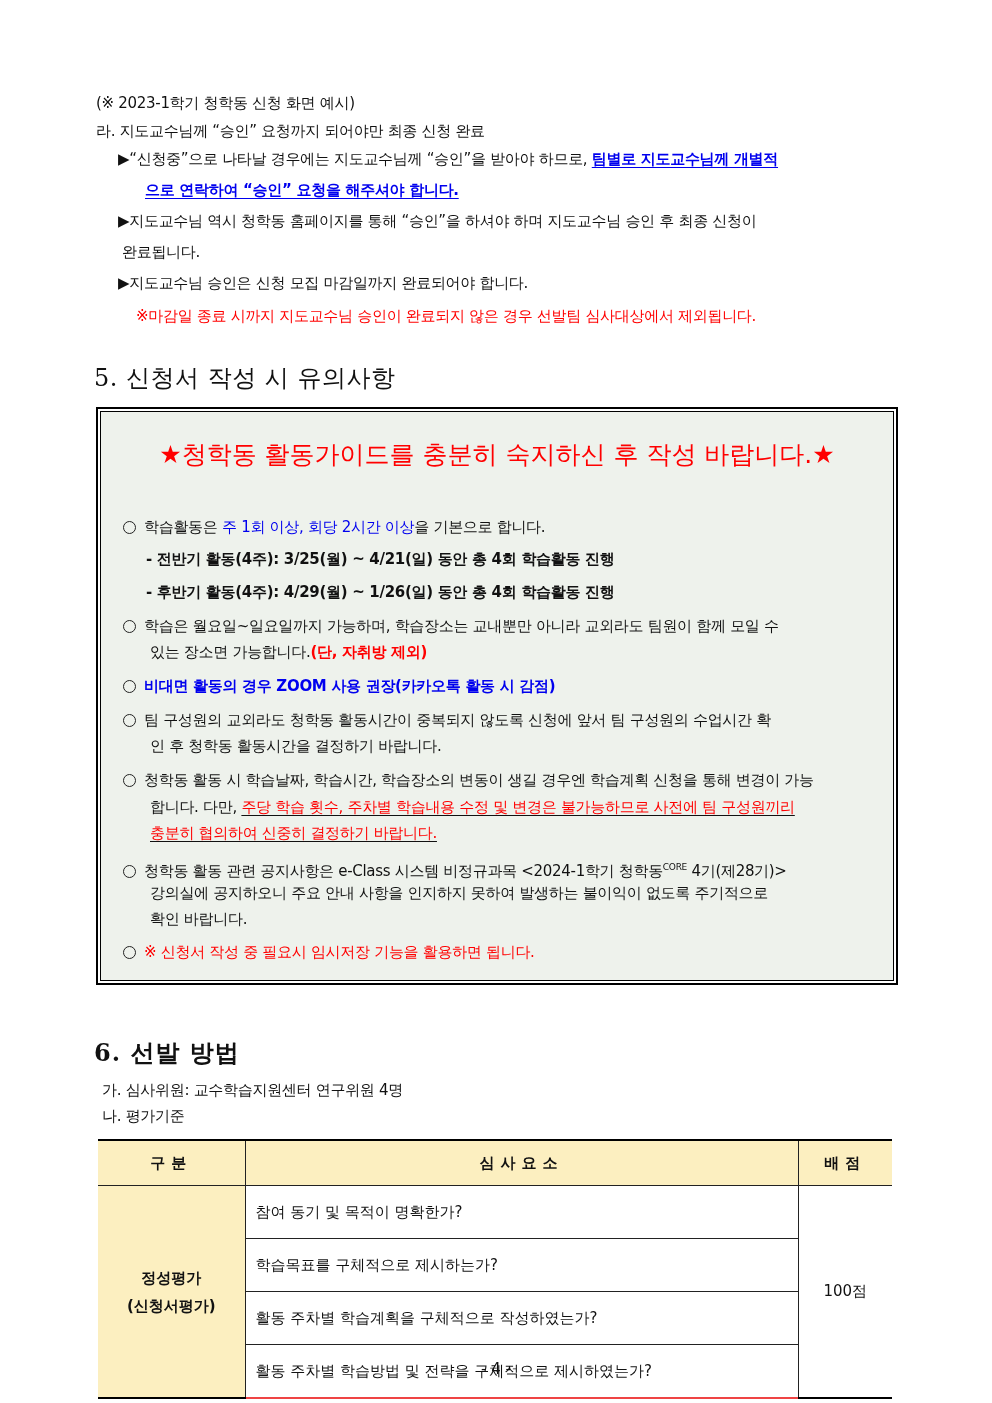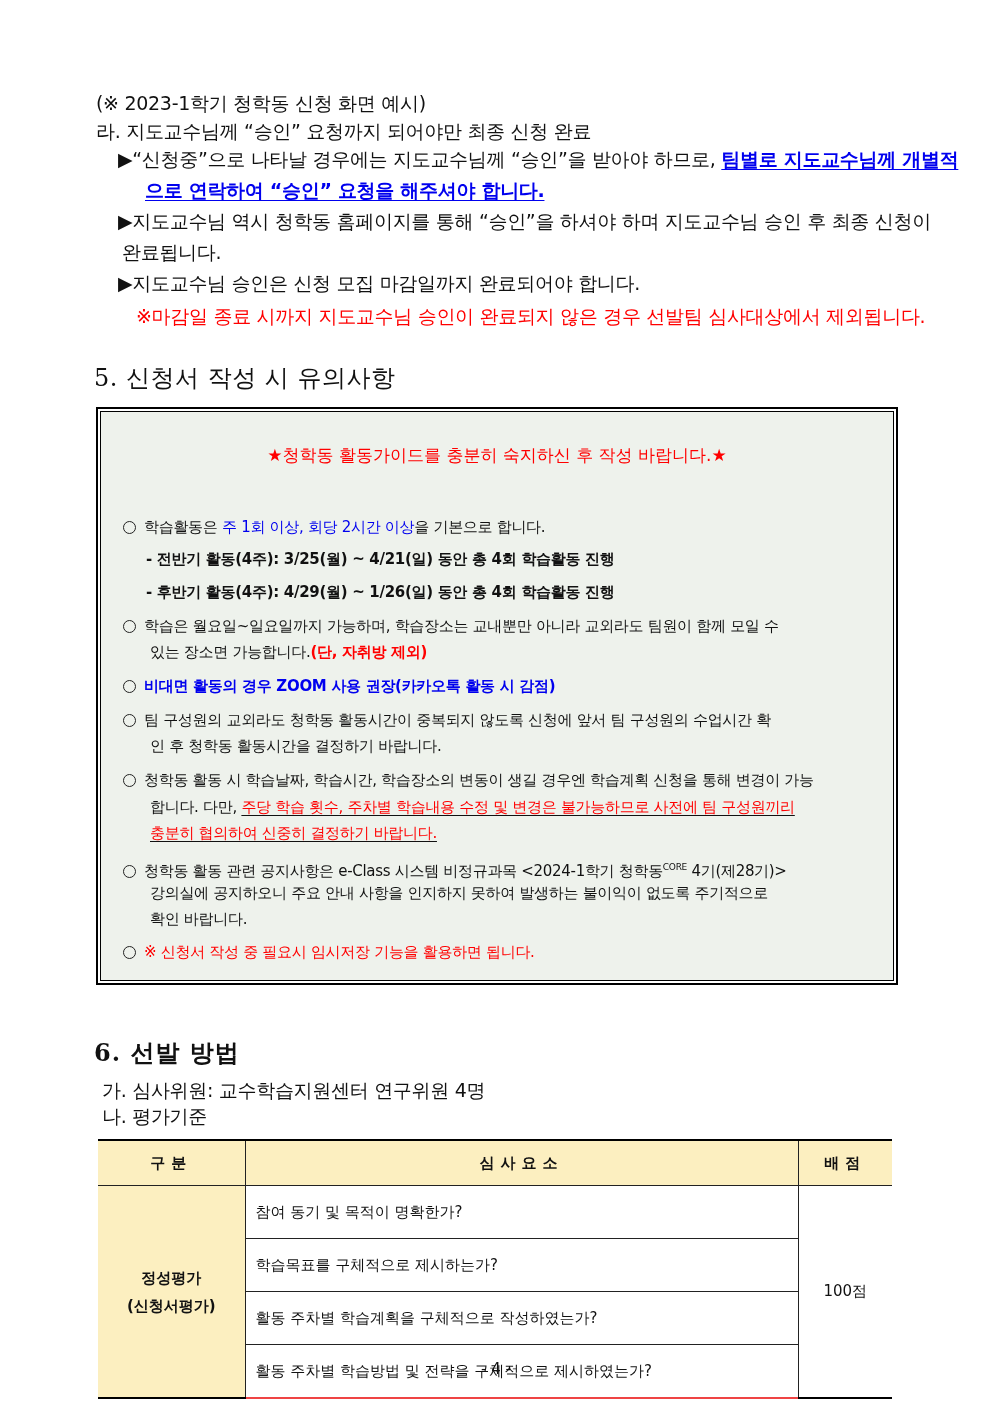--- a/index.html
+++ b/index.html
@@ -2,39 +2,39 @@
 <html><head>
   <meta charset="utf-8">
   <style>
     html, body { margin: 0; padding: 0; background: #ffffff; }
     body {
       width: 992px; height: 1403px; position: relative; overflow: hidden;
       font-family: "DejaVu Sans", "Liberation Sans", sans-serif;
       color: #111;
     }
     .abs { position: absolute; white-space: nowrap; }
-    .t15 { font-size: 19px; line-height: 20px; letter-spacing: -0.3px; }
+    .t15 { font-size: 15px; line-height: 20px; letter-spacing: -0.3px; }
     .blue { color: #0000EE; }
     .blue-ul { color: #0000EE; text-decoration: underline; text-underline-offset: 3px; font-weight: bold; }
     .red { color: #FF0000; }
     .red-ul { color: #FF0000; text-decoration: underline; text-decoration-color: #111; text-underline-offset: 3px; }
     .bold { font-weight: bold; }
 
     .h2 { font-family: "DejaVu Serif", "Liberation Serif", serif; font-size: 24px; line-height: 30px; font-weight: normal; letter-spacing: 0.5px; }
     .h2b { font-family: "DejaVu Serif", "Liberation Serif", serif; font-size: 24px; line-height: 30px; font-weight: bold; letter-spacing: 1px; }
 
     .notice-outer {
       position: absolute; left: 96px; top: 407px; width: 802px; height: 578px;
       border: 2px solid #000; box-sizing: border-box; background: #fff;
     }
     .notice-inner {
       position: absolute; left: 2px; top: 2px; right: 2px; bottom: 2px;
       border: 1px solid #000; background: #EEF2EC;
     }
-    .notice-title { position: absolute; left: 0; right: 0; top: 30px; text-align: center; color: #FF0000; font-size: 17px; line-height: 26px; }
+    .notice-title { position: absolute; left: 0; right: 0; top: 30px; text-align: center; color: #FF0000; font-size: 25px; line-height: 26px; }
     .row { position: absolute; left: 22px; font-size: 15px; line-height: 20px; letter-spacing: -0.3px; white-space: nowrap; }
     .circle { display: inline-block; width: 13px; height: 13px; border: 1.3px solid #222; border-radius: 50%; vertical-align: -2px; margin-right: 8px; box-sizing: border-box; }
 
     table.eval {
       position: absolute; left: 98px; top: 1139px; width: 794px;
       border-collapse: collapse; font-size: 15px;
     }
     table.eval th, table.eval td { border: 1px solid #222; padding: 8px; }
     table.eval th { background: #FCEFC0; height: 28px; font-weight: bold; letter-spacing: 6px; border-top: 2px solid #000; }
     table.eval tr:first-child th:first-child { border-left: none; }

